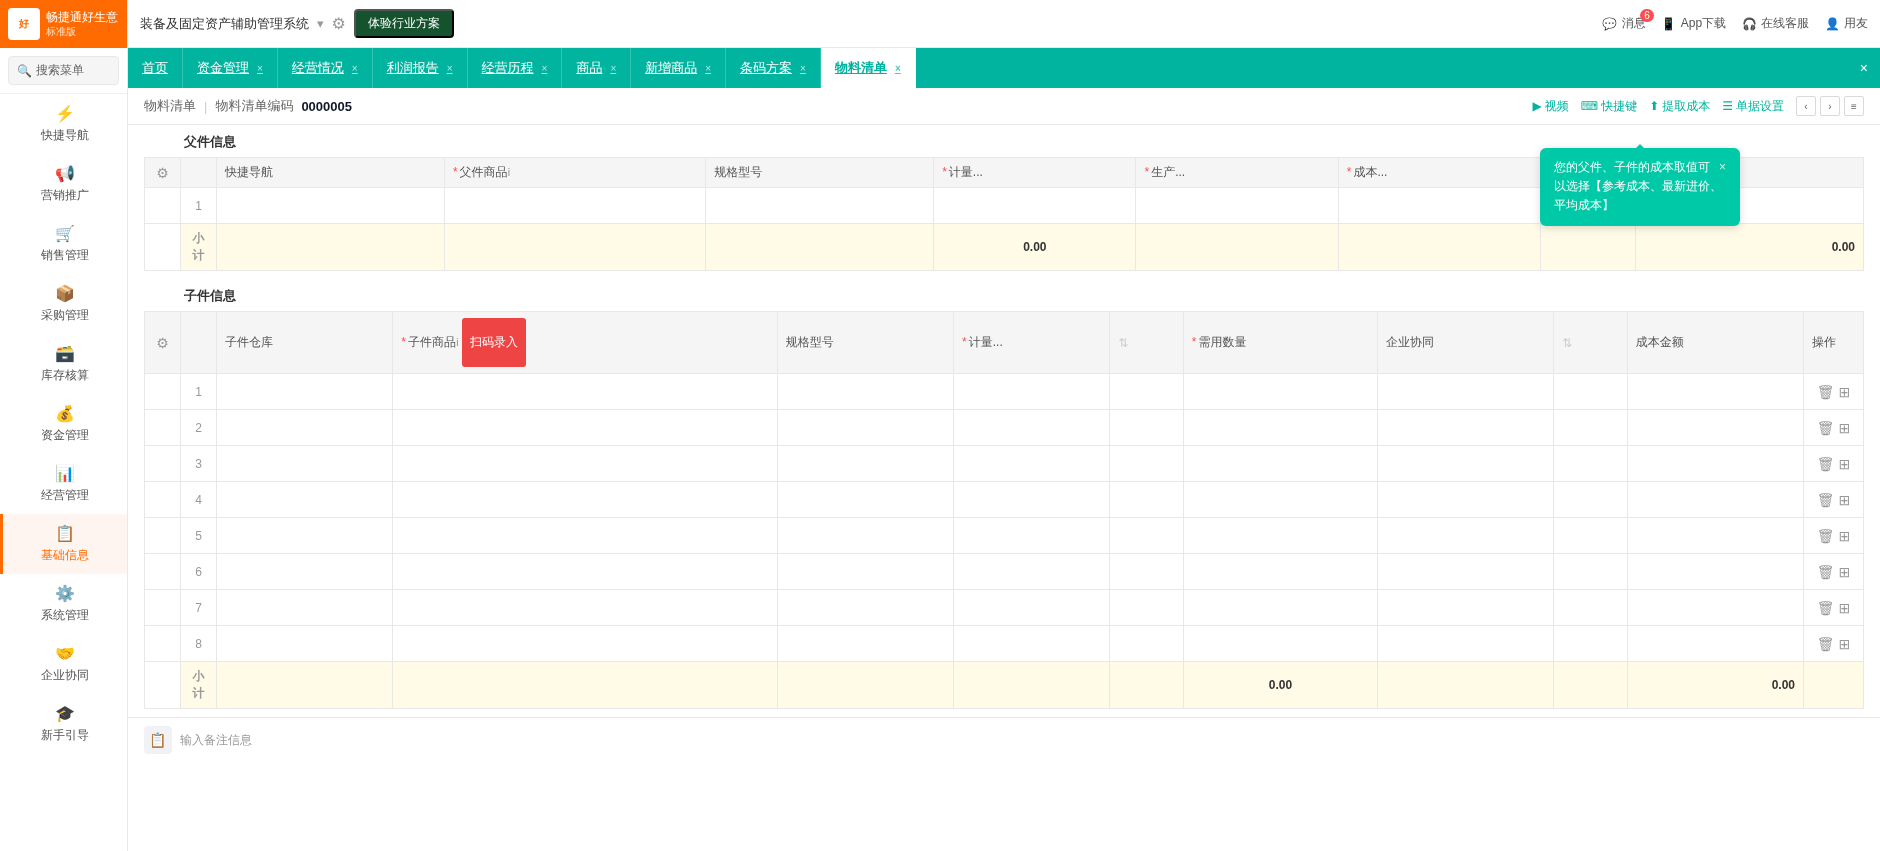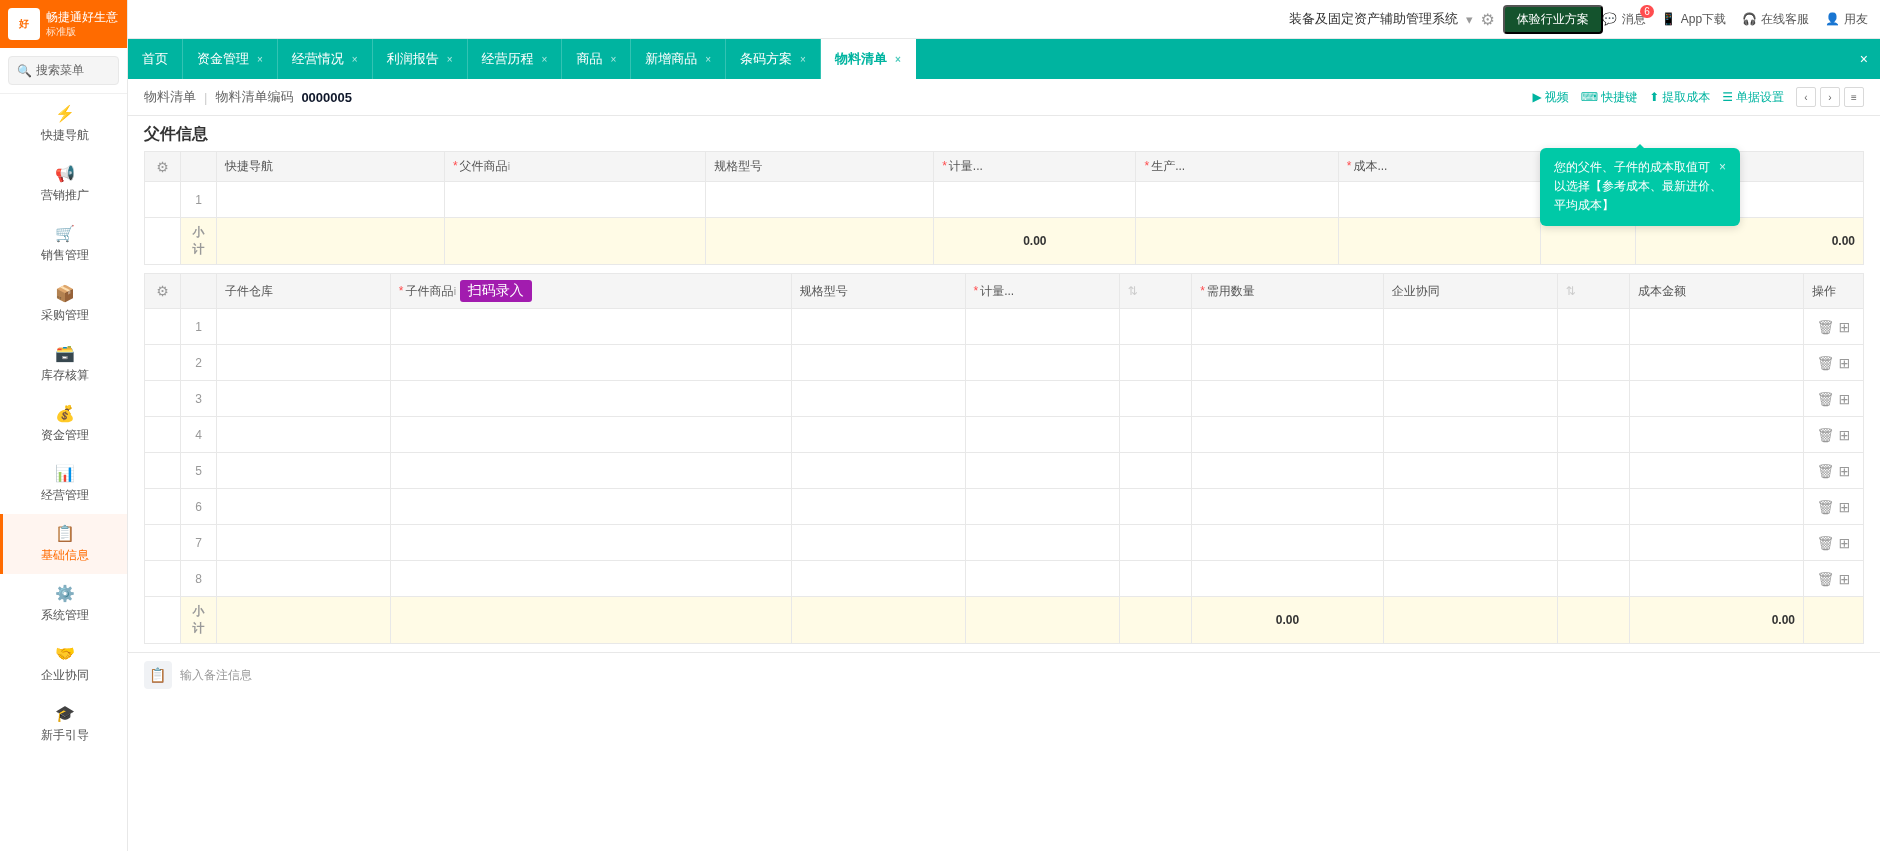--- a/index.html
+++ b/index.html
@@ -72,24 +72,24 @@
     .main-area {
       flex: 1;
       display: flex;
       flex-direction: column;
       overflow: hidden;
     }
 
     
     .topbar {
       background: #fff;
-      height: 39px;
-      display: flex;
-      align-items: center;
-      justify-content: flex-end;
+      height: 48px;
+      display: flex;
+      align-items: center;
+      justify-content: space-between;
       padding: 0 12px;
       border-bottom: 1px solid #e8e8e8;
       flex-shrink: 0;
     }
     .topbar-left {
       display: flex;
       align-items: center;
       gap: 8px;
     }
     .system-name { font-size: 13px; color: #333; }
@@ -140,20 +140,21 @@
       padding: 0 14px;
       height: 40px;
       display: flex;
       align-items: center;
       color: #fff;
       font-size: 13px;
       cursor: pointer;
       white-space: nowrap;
       border-right: 1px solid rgba(255,255,255,0.2);
       gap: 4px;
+      text-decoration: underline;
     }
     .nav-tab.active { background: #fff; color: #00b4a0; font-weight: bold; }
     .nav-tab .close-x { font-size: 10px; opacity: 0.7; margin-left: 4px; }
     .nav-tab-close-btn {
       margin-left: auto;
       padding: 0 12px;
       height: 40px;
       display: flex;
       align-items: center;
       color: #fff;
@@ -206,24 +207,25 @@
     .page-header-actions span {
       cursor: pointer;
       display: flex;
       align-items: center;
       gap: 3px;
     }
 
     
     .section { padding: 0 16px 8px; }
     .section-title {
-      font-size: 16px;
+      font-size: 13px;
       font-weight: bold;
       color: #333;
       padding: 8px 0 6px;
+      margin-left: 40px;
     }
 
     
     .data-table {
       width: 100%;
       border-collapse: collapse;
       font-size: 12px;
     }
     .data-table th {
       background: #f5f5f5;
@@ -253,26 +255,26 @@
       width: 36px;
       text-align: center;
     }
     .required-star { color: #ff4d4f; margin-right: 2px; }
     .col-actions { width: 60px; text-align: center; }
     .action-btns { display: flex; gap: 4px; justify-content: center; align-items: center; }
     .icon-btn { cursor: pointer; color: #999; font-size: 14px; }
 
     
     .scan-btn {
-      background: #a21caf;
+      background: #ef4444;
       color: #fff;
       border: none;
       border-radius: 3px;
-      padding: 2px 8px;
-      font-size: 14px;
+      padding: 16px 8px;
+      font-size: 12px;
       cursor: pointer;
       white-space: nowrap;
     }
 
     
     .tooltip-box {
       position: fixed;
       top: 148px;
       right: 140px;
       background: #00c9a7;
@@ -569,20 +571,21 @@
               <td class="subtotal-row"></td>
               <td class="subtotal-row"></td>
               <td class="subtotal-row"></td>
               <td class="subtotal-row" style="text-align:right;font-weight:bold;">0.00</td>
             </tr>
           </tbody>
         </table>
       </div>
 
       <div class="section">
+        <div class="section-title">子件信息</div>
         <table class="data-table">
           <thead>
             <tr>
               <th class="col-settings">
                 <span class="gear-icon">⚙</span>
               </th>
               <th></th>
               <th>子件仓库</th>
               <th>
                 <span class="required-star">*</span><span>子件商品</span><span class="info-icon">ℹ</span>

